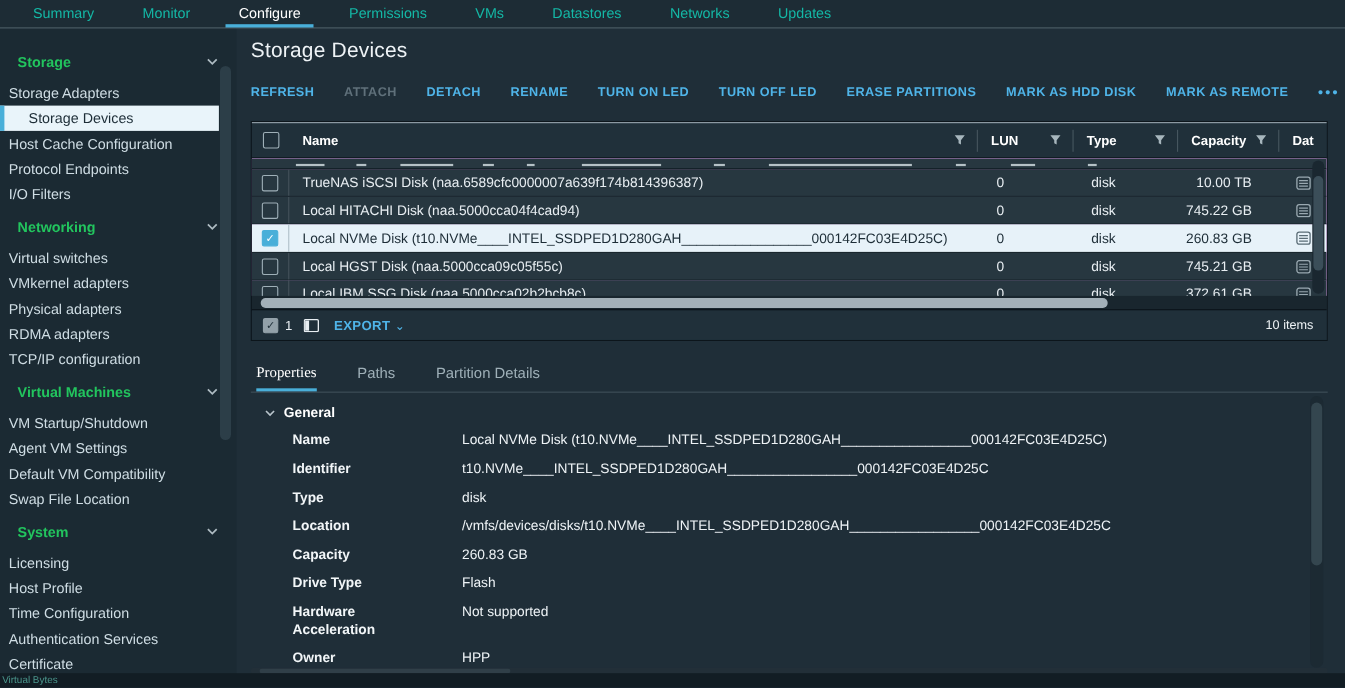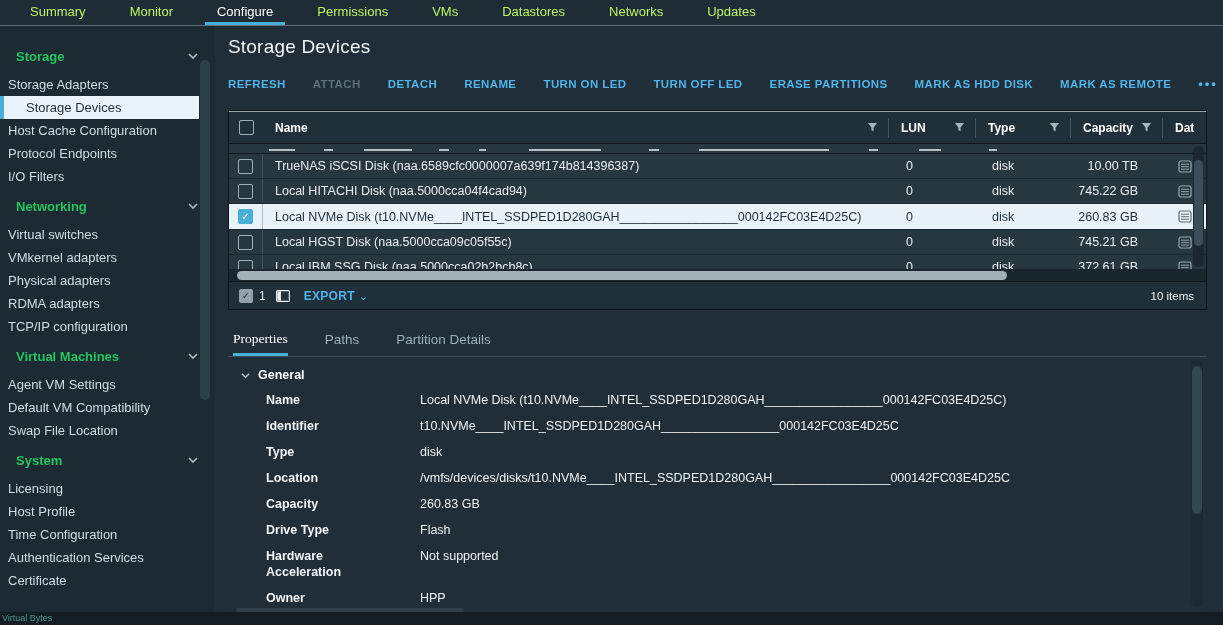--- a/index.html
+++ b/index.html
@@ -2,21 +2,21 @@
 <html><head>
 <meta charset="utf-8">
 <style>
   * { margin:0; padding:0; box-sizing:border-box; }
   html,body { width:1223px; height:625px; overflow:hidden; background:#1b2933;
     font-family:"Liberation Sans", sans-serif; -webkit-font-smoothing:antialiased; }
 
   
   .topbar { height:26px; background:#1d2c35; border-bottom:1px solid #5d6e77;
     display:flex; align-items:stretch; padding-left:8px; }
-  .top-tab { padding:0 12px; margin:0 10px; font-size:13px; color:#bef264;
+  .top-tab { padding:0 12px; margin:0 10px; font-size:13px; color:#14b8a6;
     line-height:23px; border-bottom:3px solid transparent; cursor:pointer; }
   .top-tab.active { color:#ffffff; border-bottom-color:#49afd9; }
 
   
   .layout { display:flex; height:599px; position:relative; }
 
   
   .sidebar { width:215px; background:#1b2a33; position:relative; padding-top:12px; flex:none; }
   .nav-section { display:flex; align-items:center; justify-content:space-between;
     padding:0 16px 0 16px; height:24px; margin:6px 0 5px; color:#22c55e;
@@ -170,20 +170,21 @@
     <div class="nav-item">Physical adapters</div>
     <div class="nav-item">RDMA adapters</div>
     <div class="nav-item">TCP/IP configuration</div>
 
     <div class="nav-section">
       <span>Virtual Machines</span>
       <svg class="chev" viewBox="0 0 12 12">
           <polyline points="2,4 6,8 10,4" fill="none" stroke="currentColor" stroke-width="1.6"></polyline>
         </svg>
     </div>
+    <div class="nav-item">VM Startup/Shutdown</div>
     <div class="nav-item">Agent VM Settings</div>
     <div class="nav-item">Default VM Compatibility</div>
     <div class="nav-item">Swap File Location</div>
 
     <div class="nav-section">
       <span>System</span>
       <svg class="chev" viewBox="0 0 12 12">
           <polyline points="2,4 6,8 10,4" fill="none" stroke="currentColor" stroke-width="1.6"></polyline>
         </svg>
     </div>

